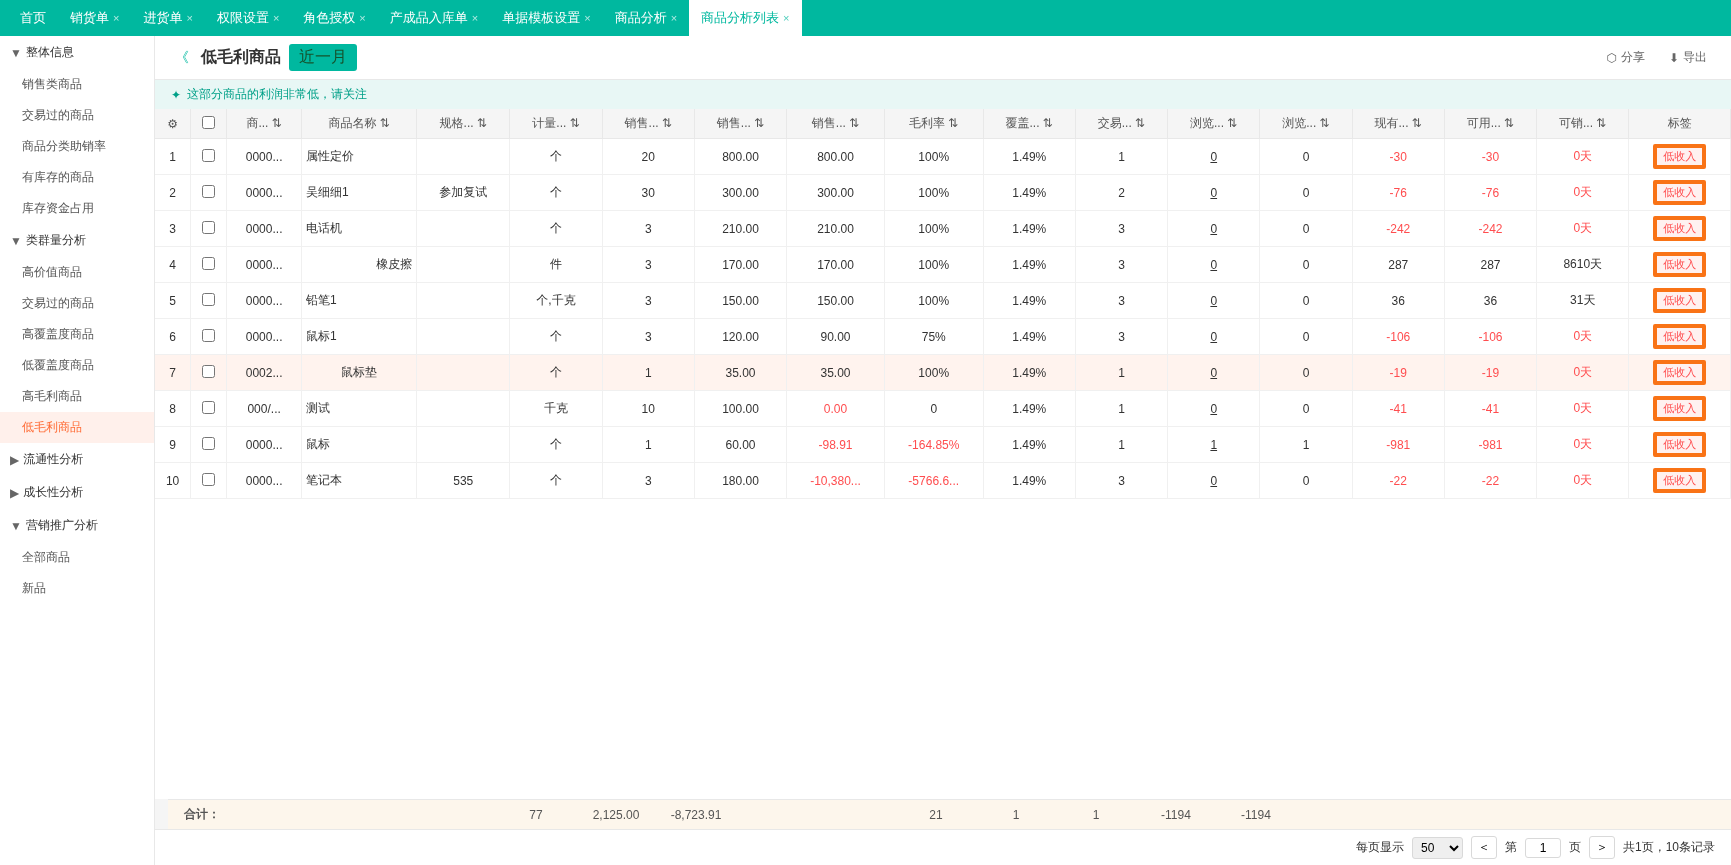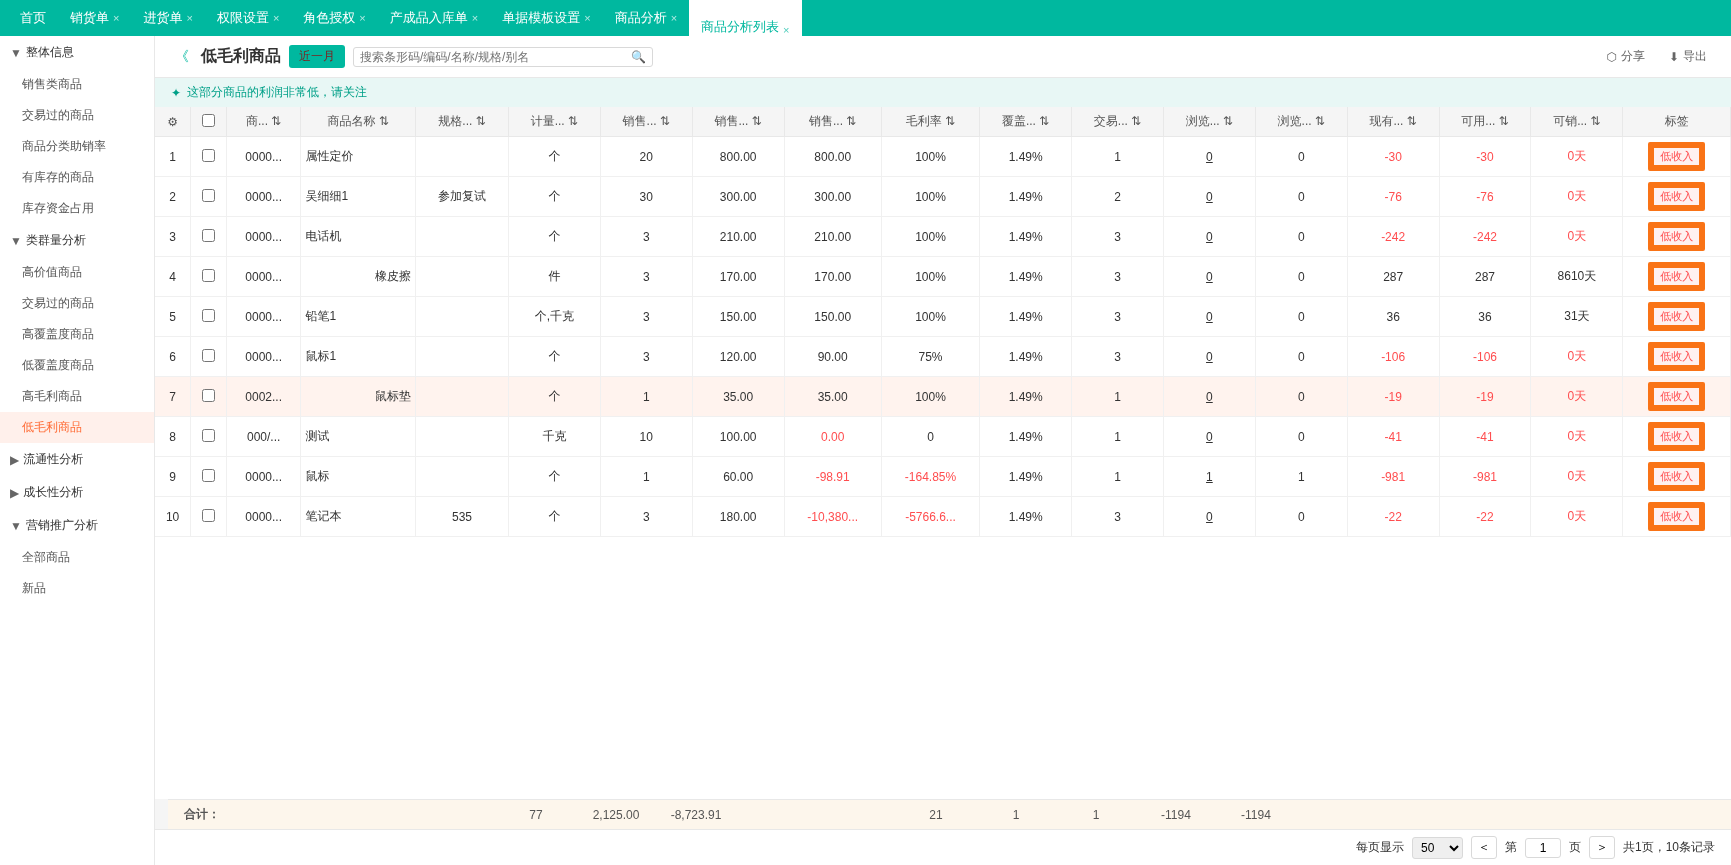--- a/index.html
+++ b/index.html
@@ -16,21 +16,21 @@
     .top-nav .nav-item {
       color: #fff;
       padding: 0 12px;
       height: 36px;
       display: flex;
       align-items: center;
       cursor: pointer;
       font-size: 13px;
       white-space: nowrap;
     }
-    .top-nav .nav-item.active { background: #fff; color: #00b89f; align-items: flex-end; }
+    .top-nav .nav-item.active { background: #fff; color: #00b89f; }
     .top-nav .nav-item .close-x {
       margin-left: 4px;
       font-size: 11px;
       opacity: 0.7;
     }
 
     
     .main-layout {
       display: flex;
       height: calc(100vh - 36px);
@@ -79,25 +79,25 @@
       gap: 8px;
       border-bottom: 1px solid #e8e8e8;
     }
     .page-title {
       font-size: 16px;
       font-weight: bold;
       color: #333;
     }
     .filter-btn {
       background: #00b89f;
-      color: #7f1d1d;
+      color: #14532d;
       border: none;
       border-radius: 3px;
       padding: 3px 10px;
-      font-size: 12px;
+      font-size: 16px;
       cursor: pointer;
     }
     .search-box {
       display: flex;
       align-items: center;
       border: 1px solid #d9d9d9;
       border-radius: 3px;
       padding: 2px 6px;
       background: #fff;
       flex: 1;
@@ -172,21 +172,21 @@
     }
     tbody tr.highlighted { background: #fff3ee; }
     tbody tr.highlighted td { background: #fff3ee; }
     .red-text { color: #ff4d4f; }
     .tag {
       display: inline-block;
       padding: 1px 6px;
       border-radius: 2px;
       font-size: 11px;
     }
-    .tag-red { background: #fff1f0; color: #ff4d4f; border: 6px solid #f97316; }
+    .tag-red { background: #fff1f0; color: #ff4d4f; border: 4px solid #f97316; }
     .underline-link { text-decoration: underline; color: #333; cursor: pointer; }
 
     
     .table-footer {
       background: #fdf6ec;
       border-top: 1px solid #e8e8e8;
       padding: 6px 16px;
       display: flex;
       align-items: center;
       font-size: 12px;
@@ -355,24 +355,20 @@
       <span>新品</span>
     </div>
   </aside>
 
   <div class="content">
 
     <div class="content-header">
       <span class="collapse-btn">《</span>
       <span class="page-title">低毛利商品</span>
       <button class="filter-btn">近一月</button>
-      <div class="search-box">
-        <input type="text" placeholder="搜索条形码/编码/名称/规格/别名" style="">
-        <span style="color:#ccc; cursor:pointer;">🔍</span>
-      </div>
       <div class="header-actions">
         <button class="action-btn">
           <span>⬡</span>
           <span>分享</span>
         </button>
         <button class="action-btn">
           <span>⬇</span>
           <span>导出</span>
         </button>
       </div>
@@ -525,21 +521,21 @@
       <td>0</td>
       <td class="red-text">-106</td>
       <td class="red-text">-106</td>
       <td class="red-text">0天</td>
       <td><span class="tag tag-red">低收入</span></td>
     </tr>
             <tr class="highlighted">
       <td>7</td>
       <td><input type="checkbox" style=""></td>
       <td>0002...</td>
-      <td style="text-align:right;">鼠标垫</td>
+      <td style="text-align:center;">鼠标垫</td>
       <td></td>
       <td>个</td>
       <td>1</td>
       <td>35.00</td>
       <td class="">35.00</td>
       <td class="">100%</td>
       <td>1.49%</td>
       <td>1</td>
       <td><span class="underline-link">0</span></td>
       <td>0</td>

